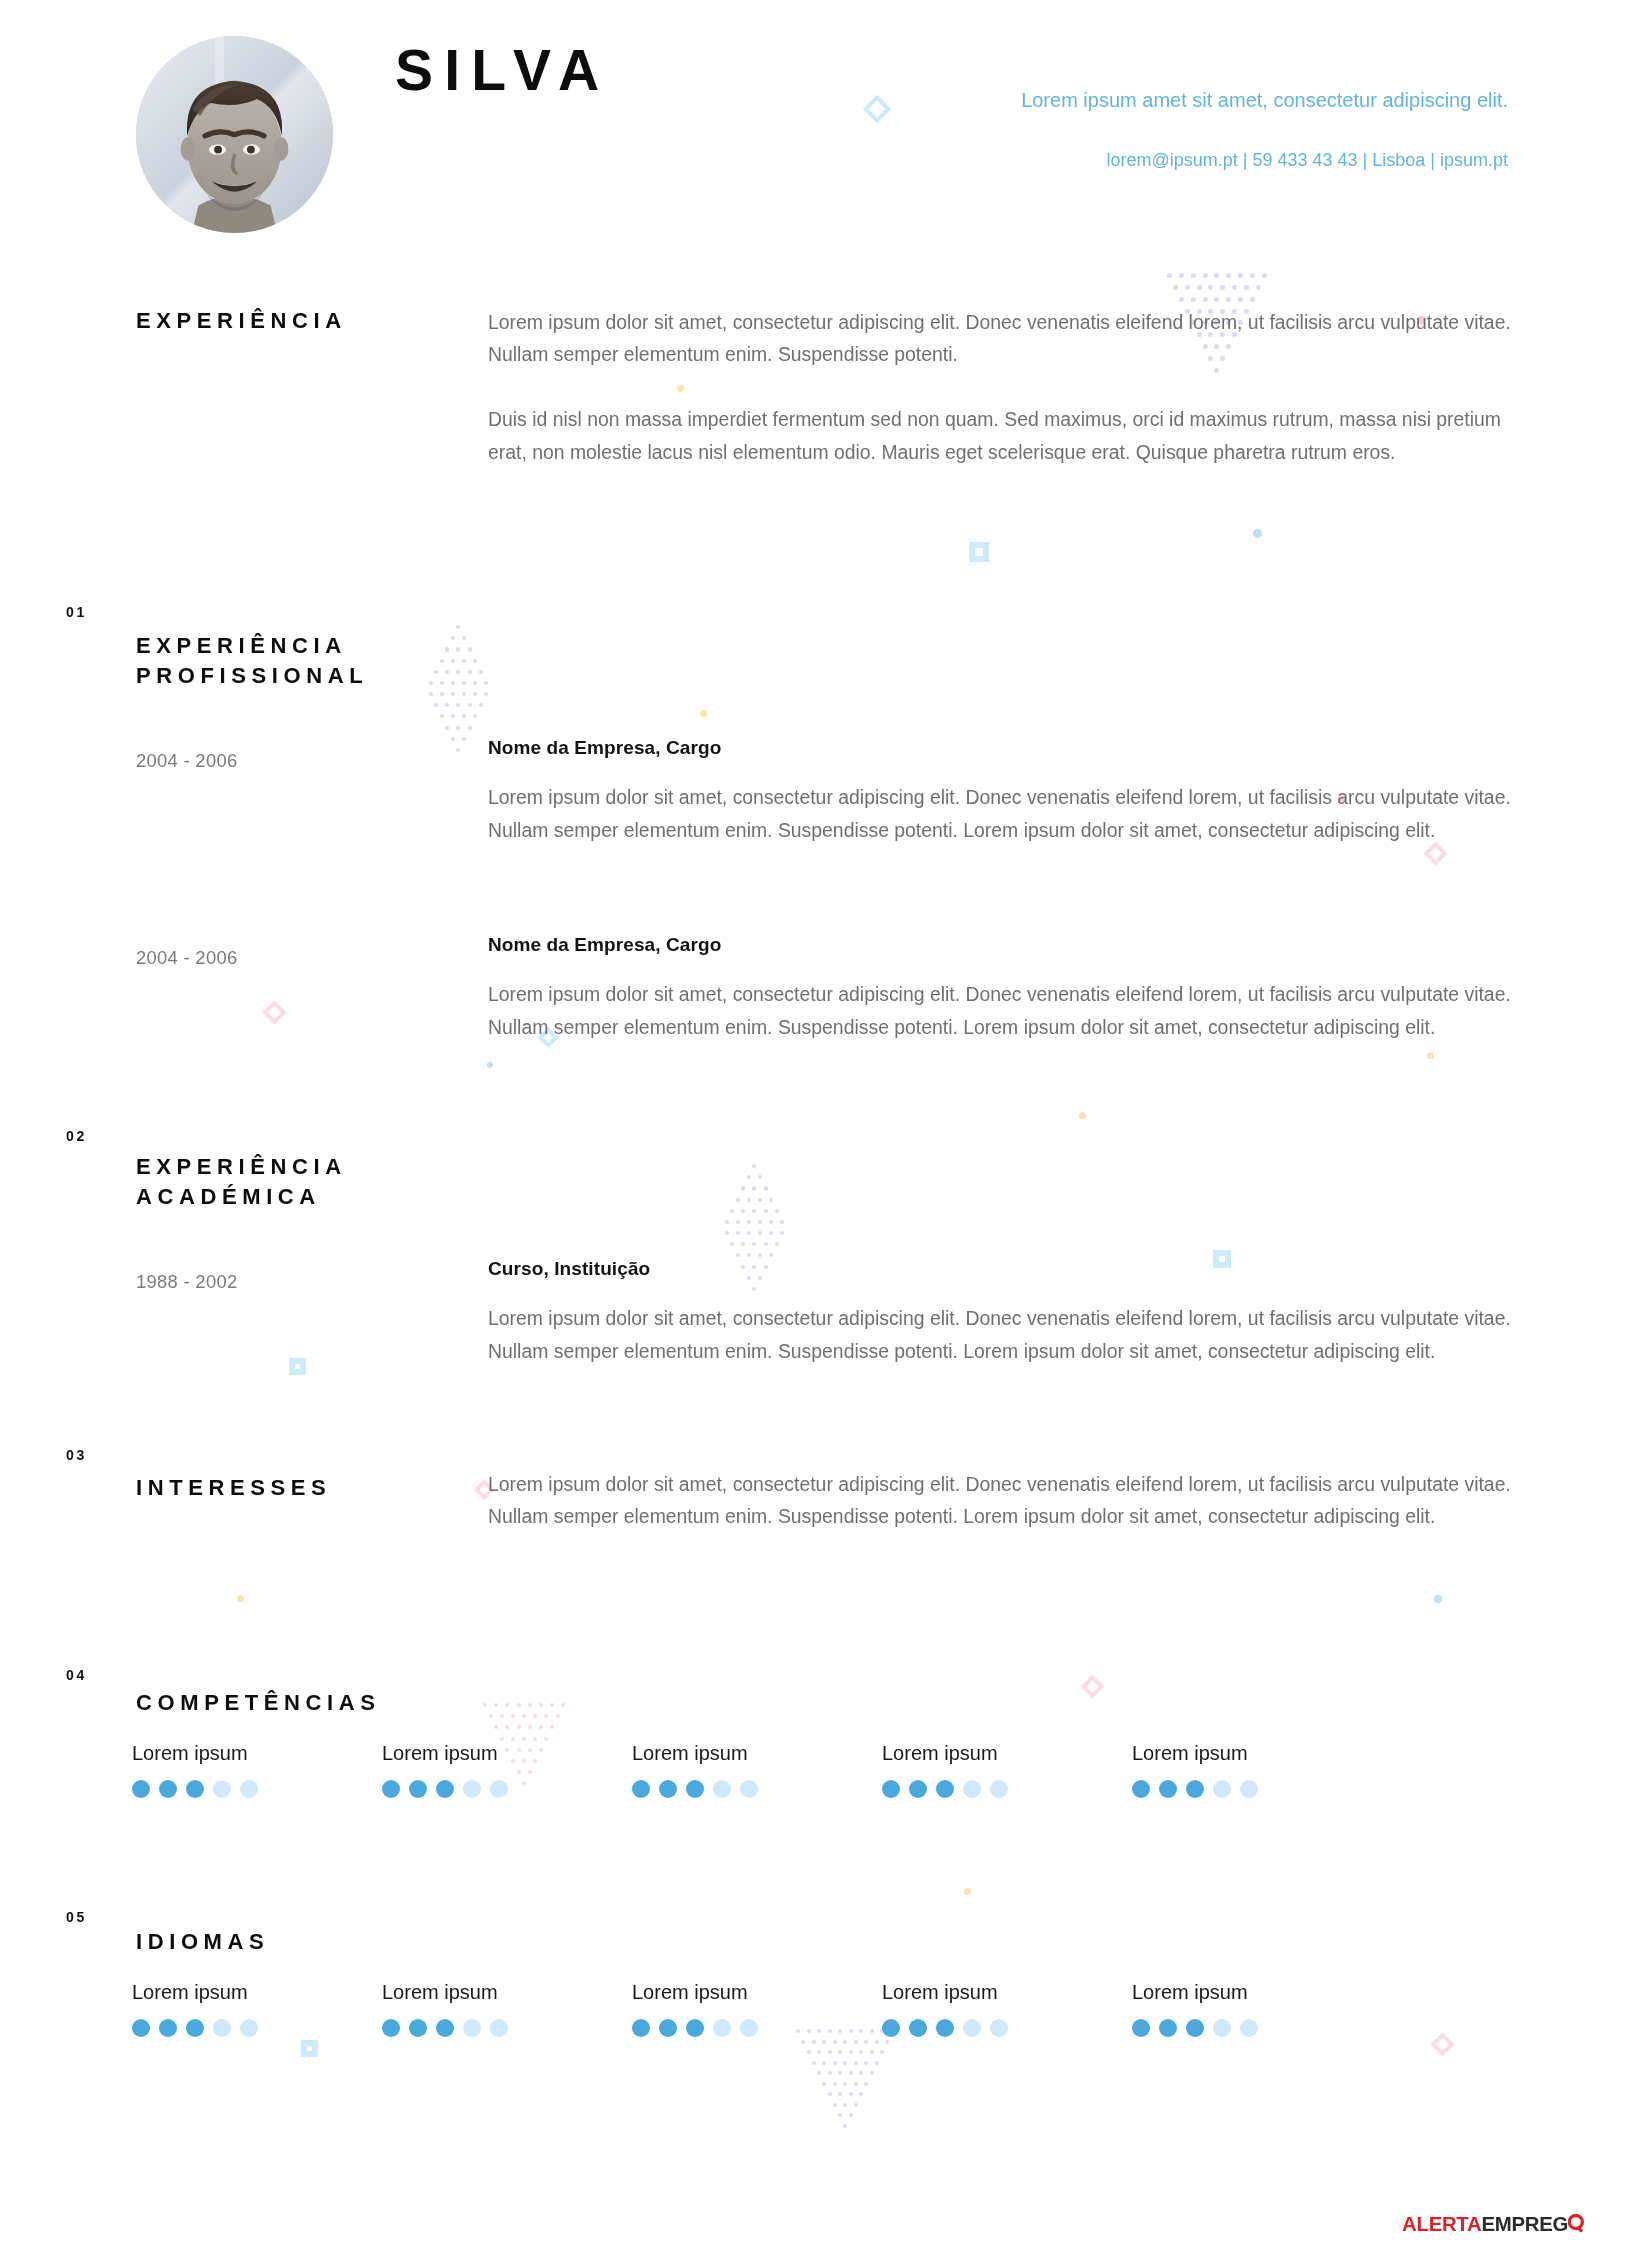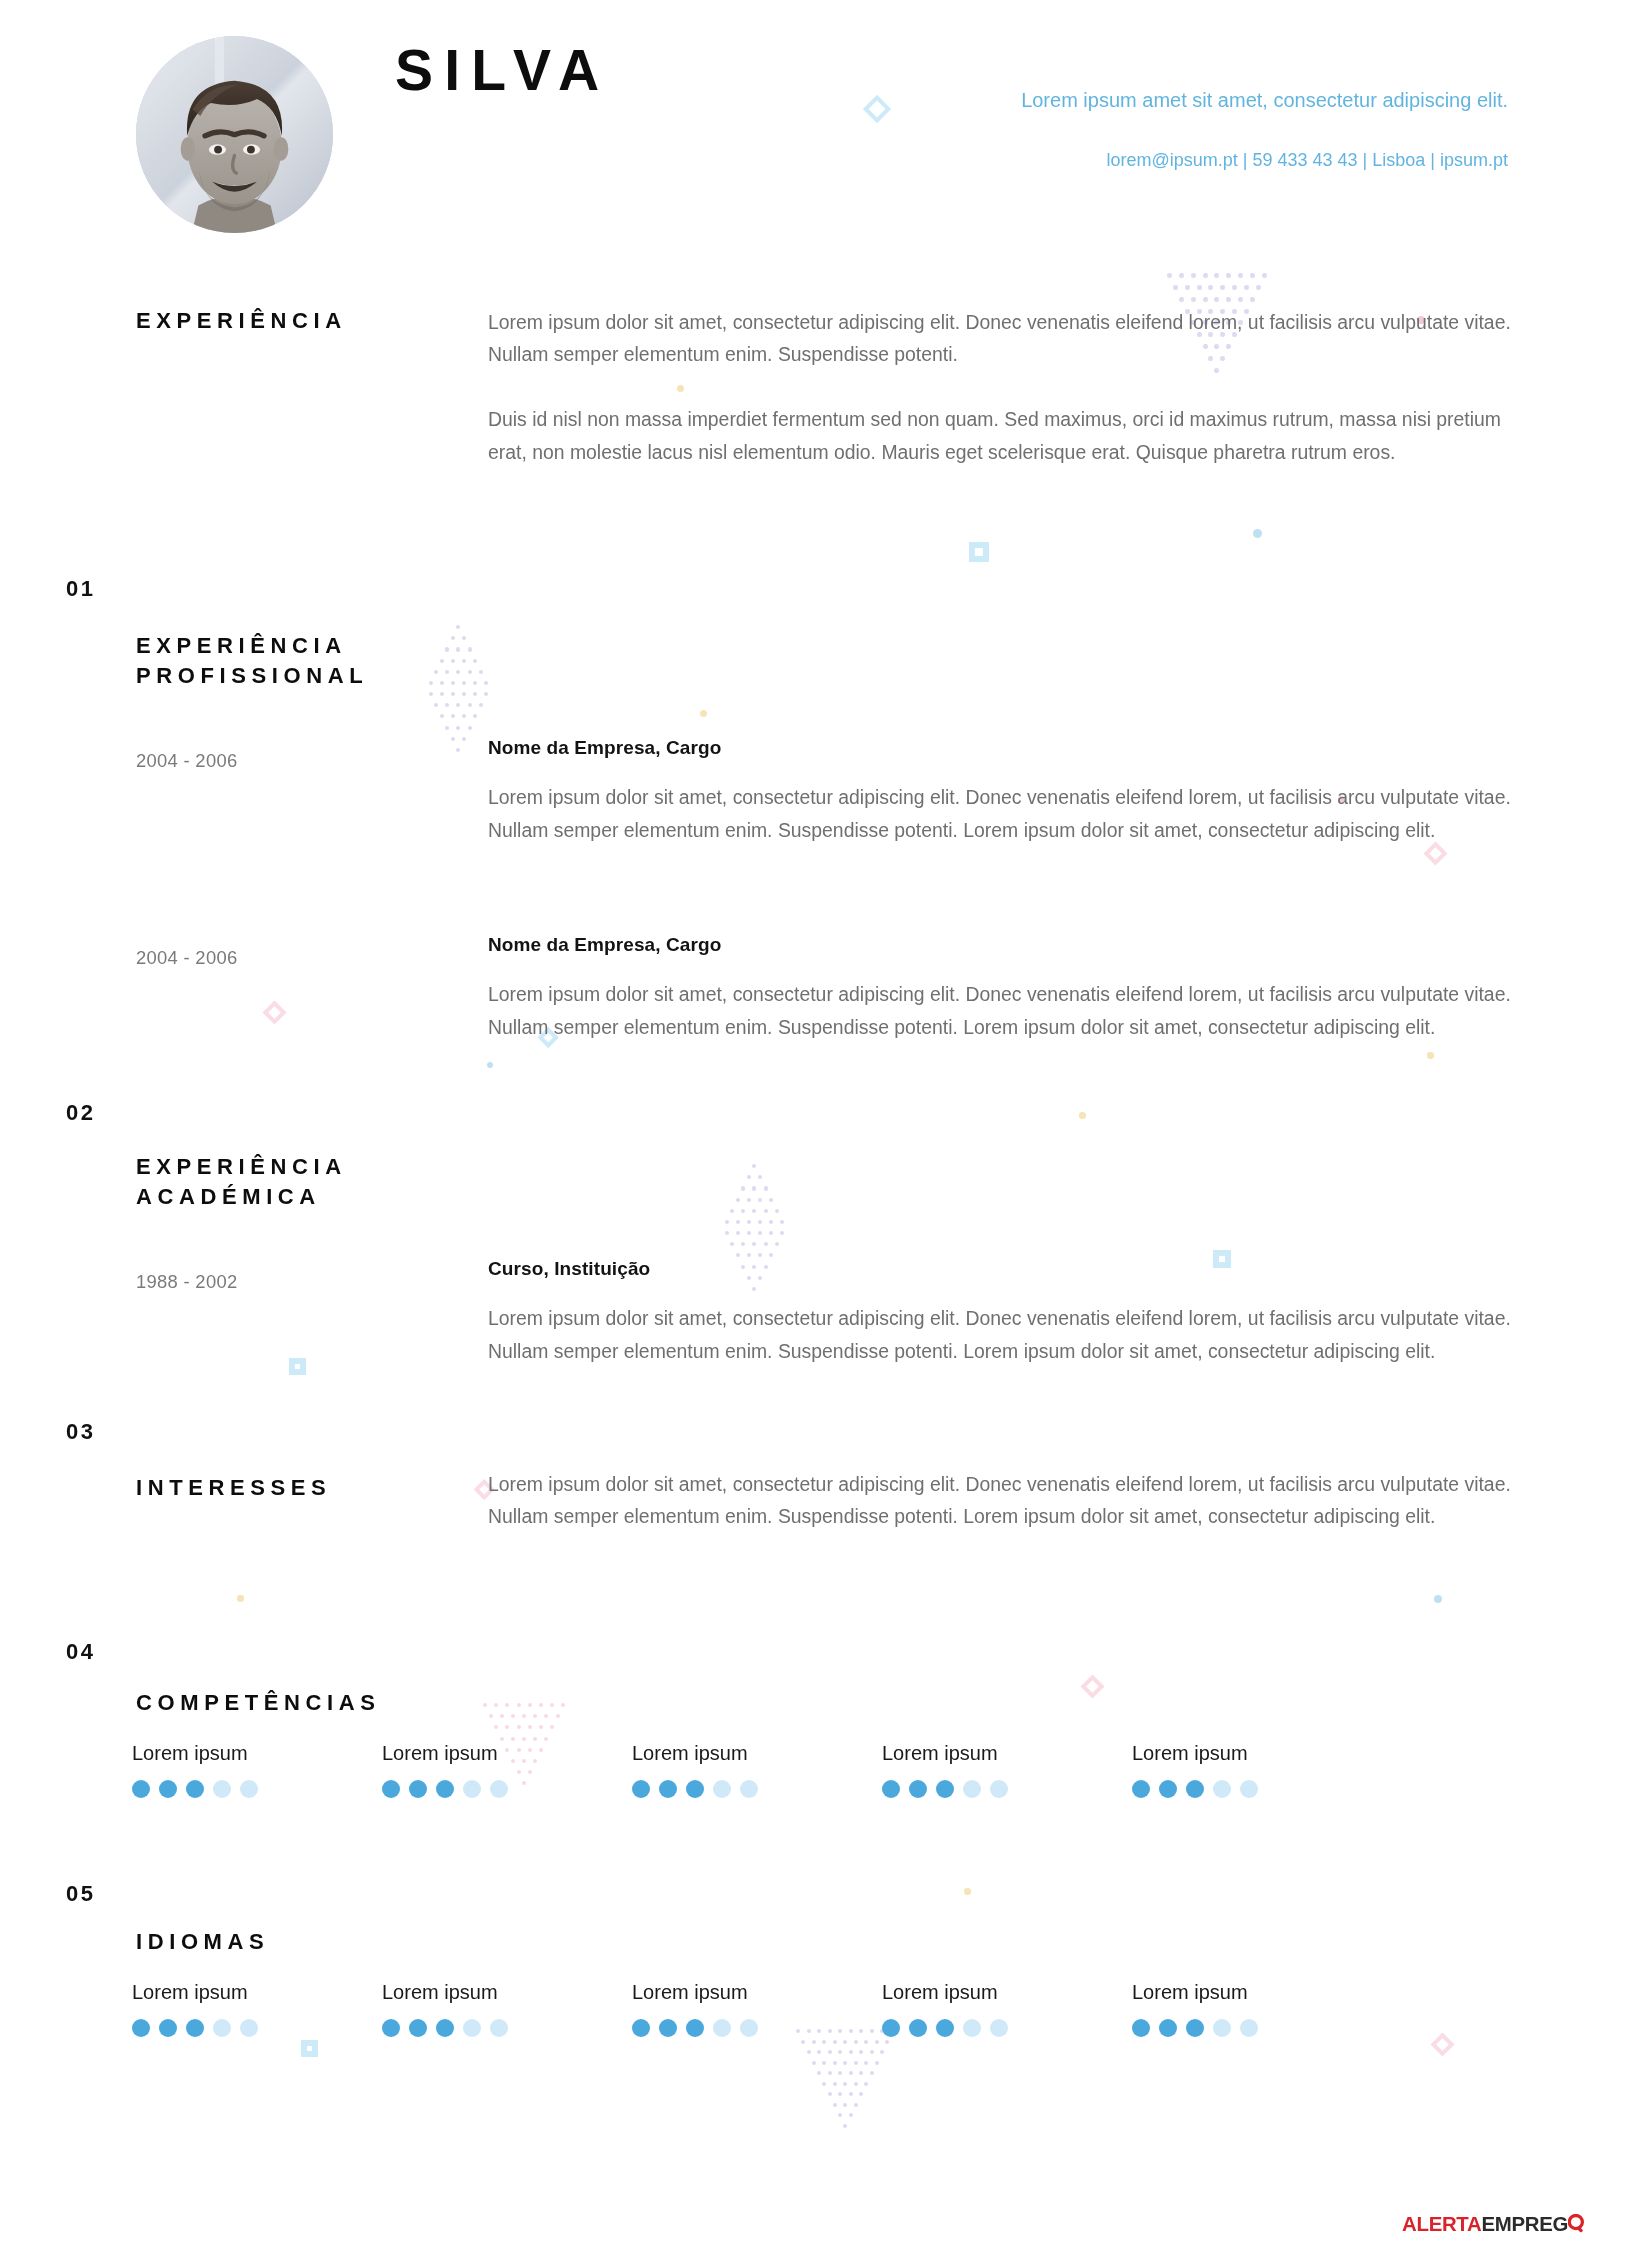--- a/index.html
+++ b/index.html
@@ -91,25 +91,26 @@
     margin-top:34px;
     font-size:18px;
     color:#62b4e0;
     white-space:nowrap;
     font-weight:400;
   }
 
   
   .num{
     position:absolute;
-    font-size:22px;
+    font-size:14px;
     font-weight:700;
     letter-spacing:2.6px;
     color:#111111;
     z-index:3;
+    margin-top:28px;
   }
   .sec-title{
     position:absolute;
     font-size:22px;
     font-weight:700;
     letter-spacing:5.6px;
     color:#0d0d0d;
     line-height:1.36;
     z-index:3;
     white-space:pre-line;

